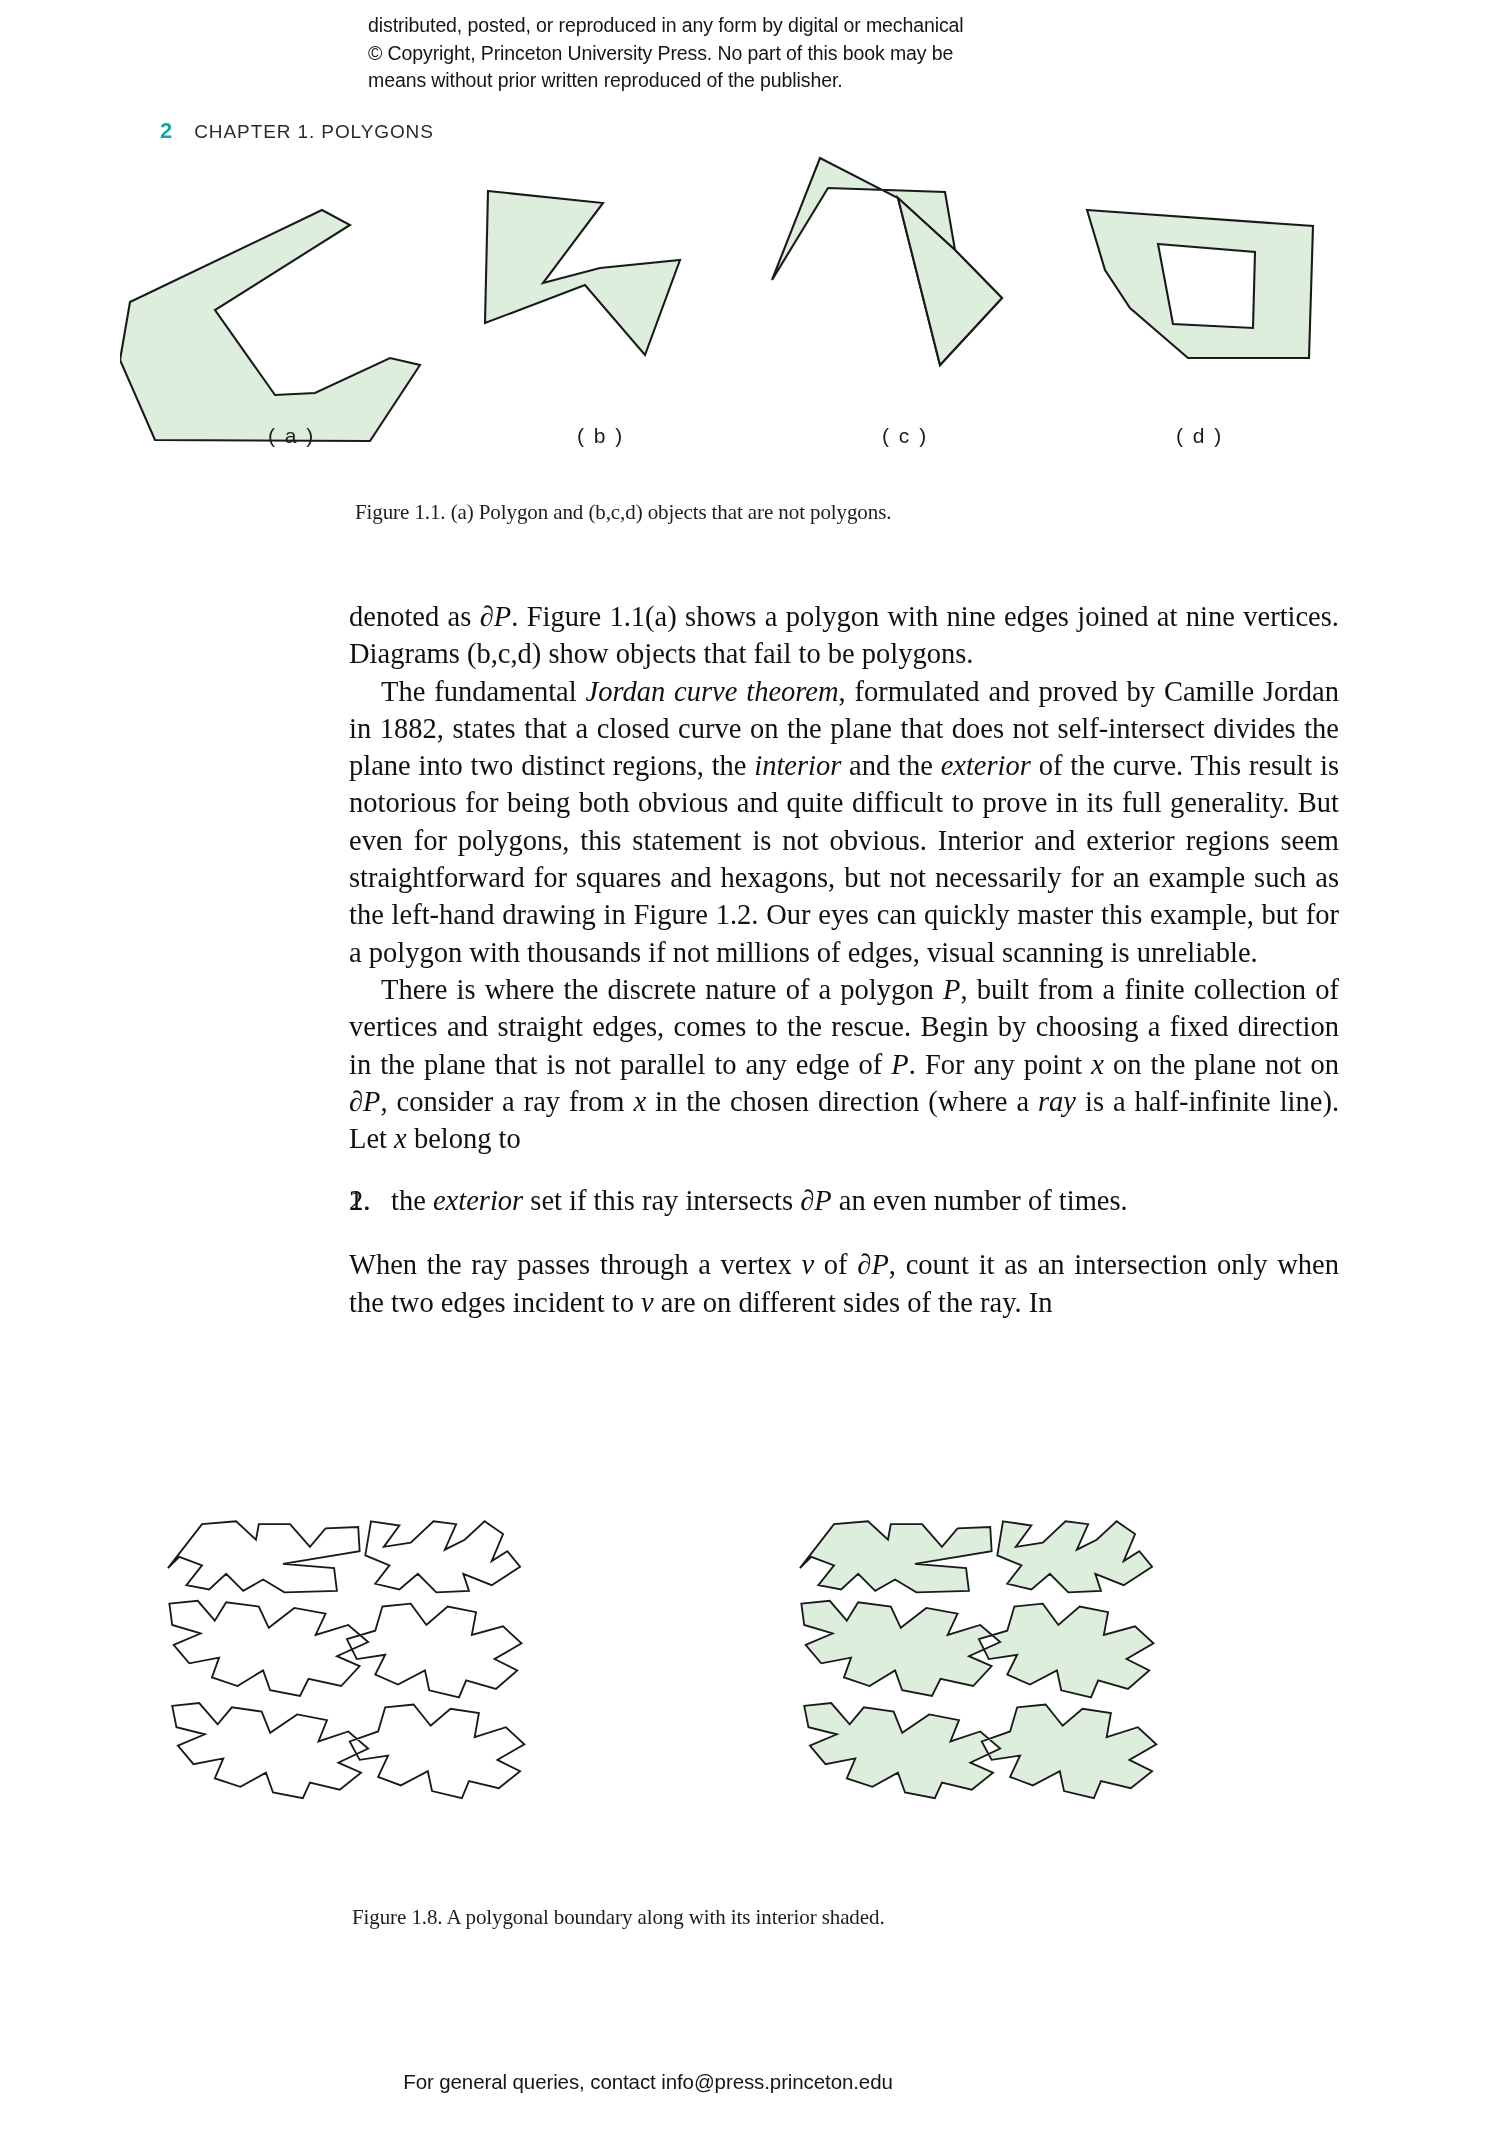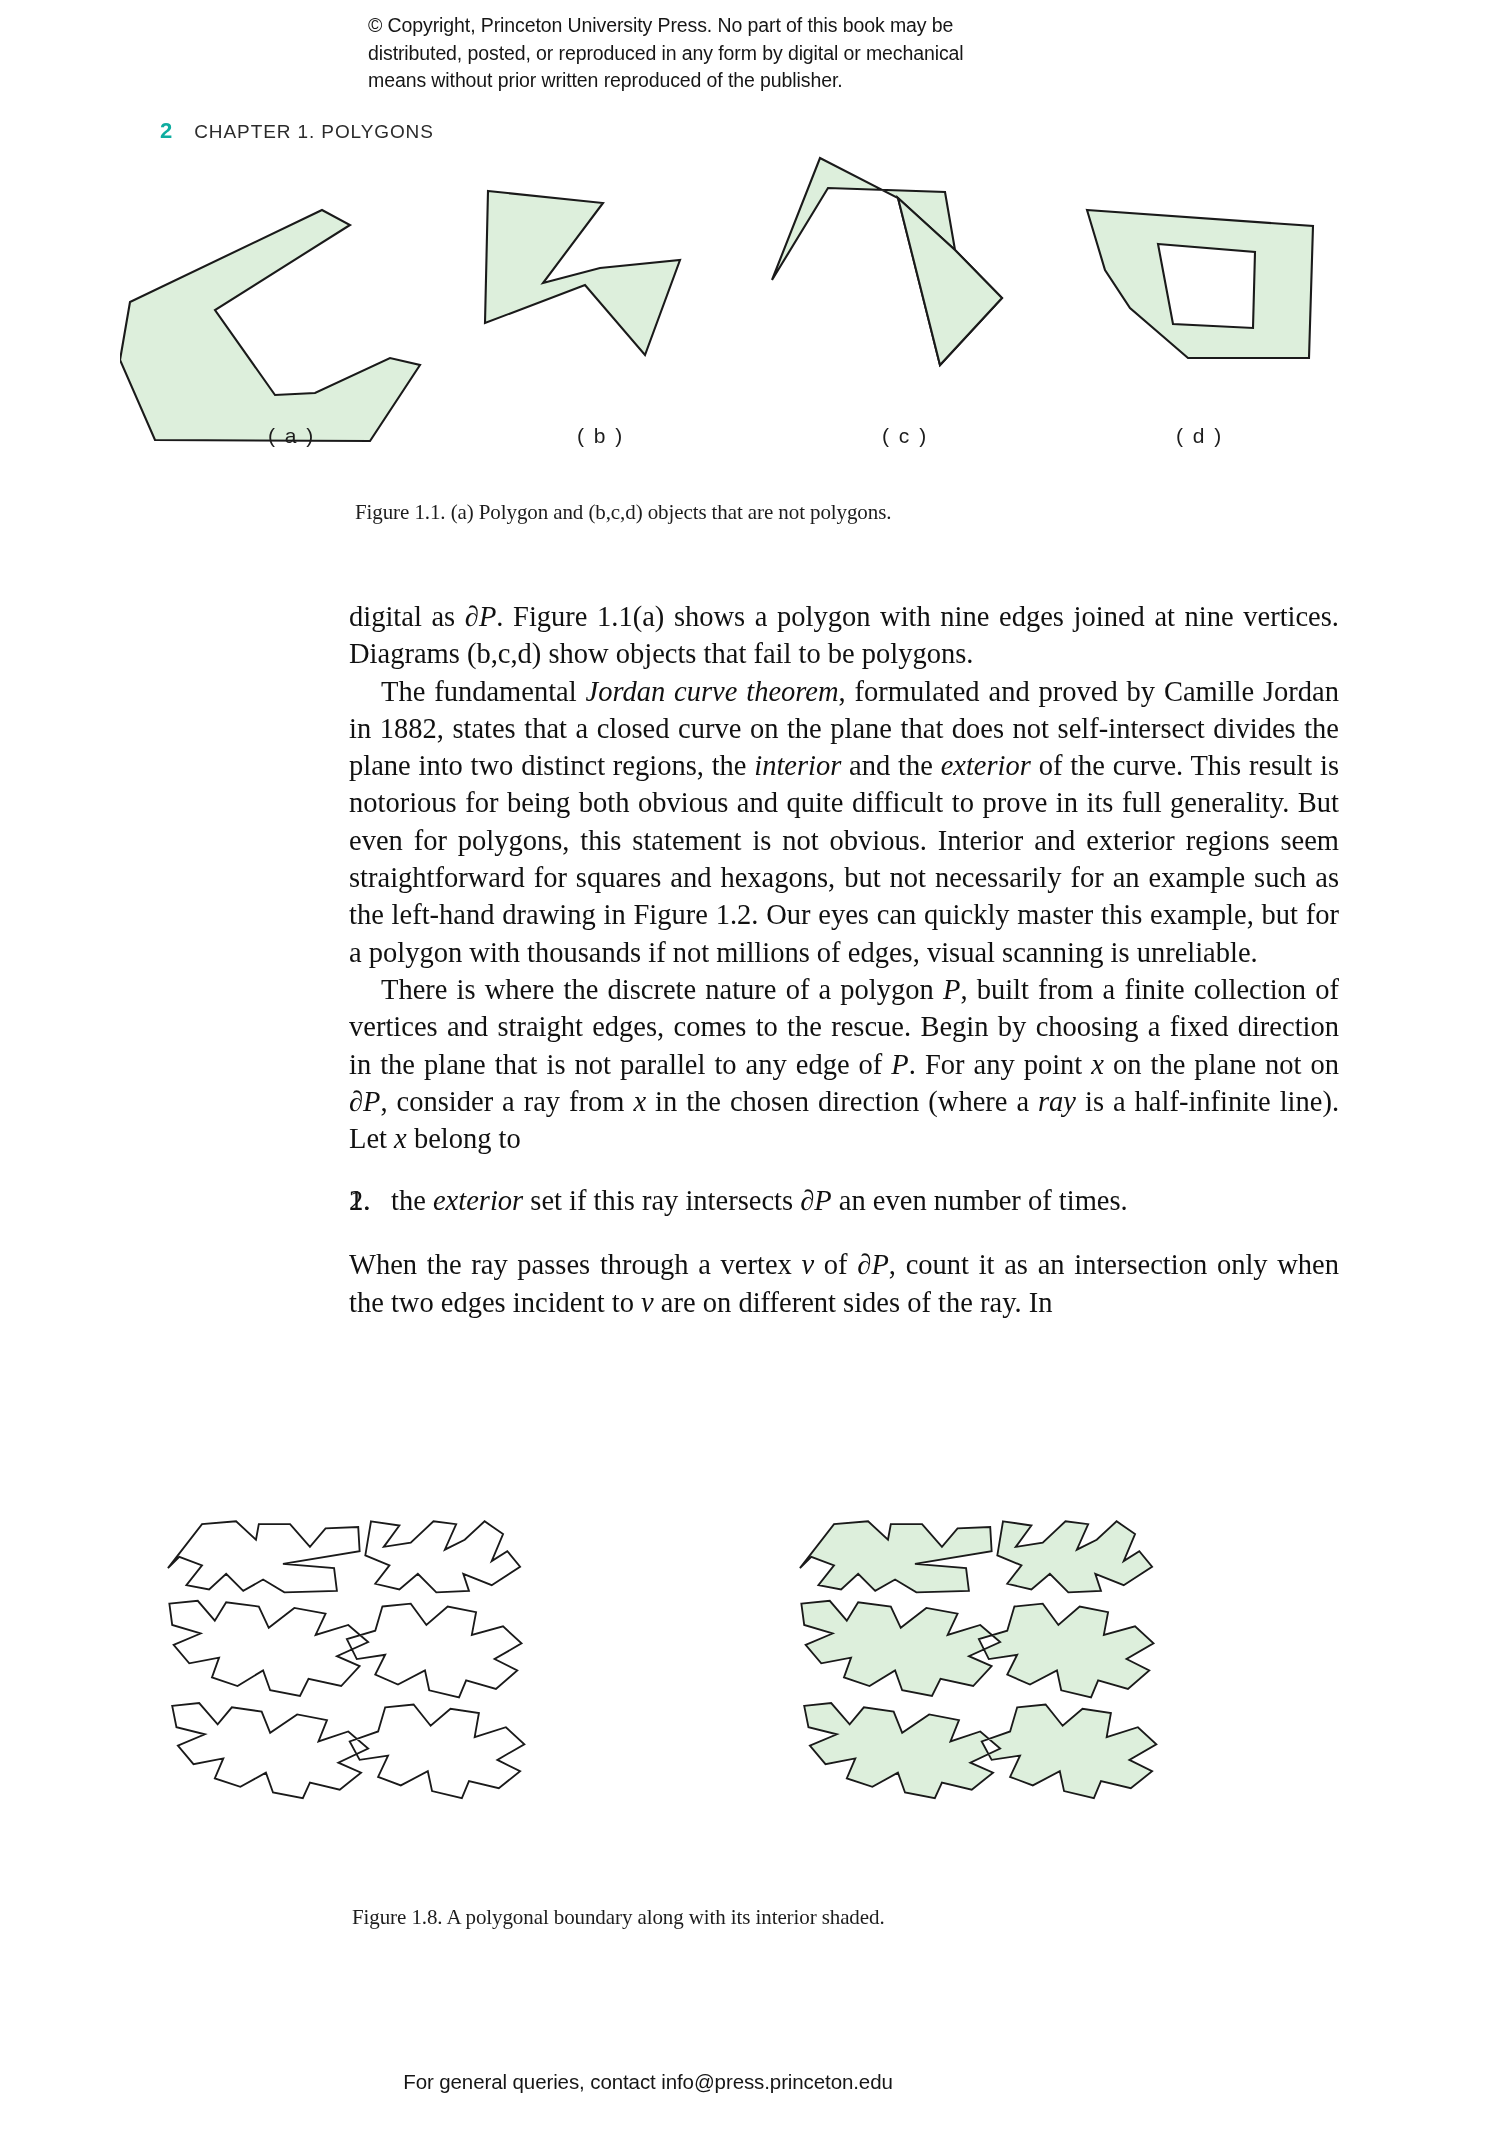--- a/index.html
+++ b/index.html
@@ -148,22 +148,22 @@
     font-family: "Liberation Sans", sans-serif;
     font-size: 20.5px;
     color: #161616;
     letter-spacing: -0.1px;
   }
 </style>
 </head>
 <body>
 
 <div class="copyright">
+  <div>distributed, posted, or reproduced in any form by digital or mechanical</div>
   <div>© Copyright, Princeton University Press. No part of this book may be</div>
-  <div>distributed, posted, or reproduced in any form by digital or mechanical</div>
   <div>means without prior written reproduced of the publisher.</div>
 </div>
 
 <div class="runhead">
   <span class="folio">2</span><span>CHAPTER 1.  POLYGONS</span>
 </div>
 
 <div class="fig11">
   <svg width="1270" height="300" viewBox="0 0 1270 300" xmlns="http://www.w3.org/2000/svg">
 
@@ -190,21 +190,21 @@
 <div class="fig11-labels">
   <span class="lbl-a">( a )</span>
   <span class="lbl-b">( b )</span>
   <span class="lbl-c">( c )</span>
   <span class="lbl-d">( d )</span>
 </div>
 
 <div class="fig-caption" id="cap11">Figure 1.1.  (a) Polygon and (b,c,d) objects that are not polygons.</div>
 
 <div class="body-col">
-  <p id="para-1"><span>digital as </span><span class="it">∂P</span><span>. Figure 1.1(a) shows a polygon with nine edges joined at nine vertices. Diagrams (b,c,d) show objects that fail to be polygons.</span></p>
+  <p id="para-1"><span>denoted as </span><span class="it">∂P</span><span>. Figure 1.1(a) shows a polygon with nine edges joined at nine vertices. Diagrams (b,c,d) show objects that fail to be polygons.</span></p>
   <p id="para-2" class="indent"><span>The fundamental </span><span class="it">Jordan curve theorem</span><span>, formulated and proved by Camille Jordan in 1882, states that a closed curve on the plane that does not self-intersect divides the plane into two distinct regions, the </span><span class="it">interior</span><span> and the </span><span class="it">exterior</span><span> of the curve. This result is notorious for being both obvious and quite difficult to prove in its full generality. But even for polygons, this statement is not obvious. Interior and exterior regions seem straightforward for squares and hexagons, but not necessarily for an example such as the left-hand drawing in Figure 1.2. Our eyes can quickly master this example, but for a polygon with thousands if not millions of edges, visual scanning is unreliable.</span></p>
   <p id="para-3" class="indent"><span>There is where the discrete nature of a polygon </span><span class="it">P</span><span>, built from a finite collection of vertices and straight edges, comes to the rescue. Begin by choosing a fixed direction in the plane that is not parallel to any edge of </span><span class="it">P</span><span>. For any point </span><span class="it">x</span><span> on the plane not on </span><span class="it">∂P</span><span>, consider a ray from </span><span class="it">x</span><span> in the chosen direction (where a </span><span class="it">ray</span><span> is a half-infinite line). Let </span><span class="it">x</span><span> belong to</span></p>
 
   <ul class="numlist">
     <li>
       <span class="num">1.</span>
     </li>
     <li>
       <span class="num">2.</span>
       <span id="li-2"><span>the </span><span class="it">exterior</span><span> set if this ray intersects </span><span class="it">∂P</span><span> an even number of times.</span></span>

